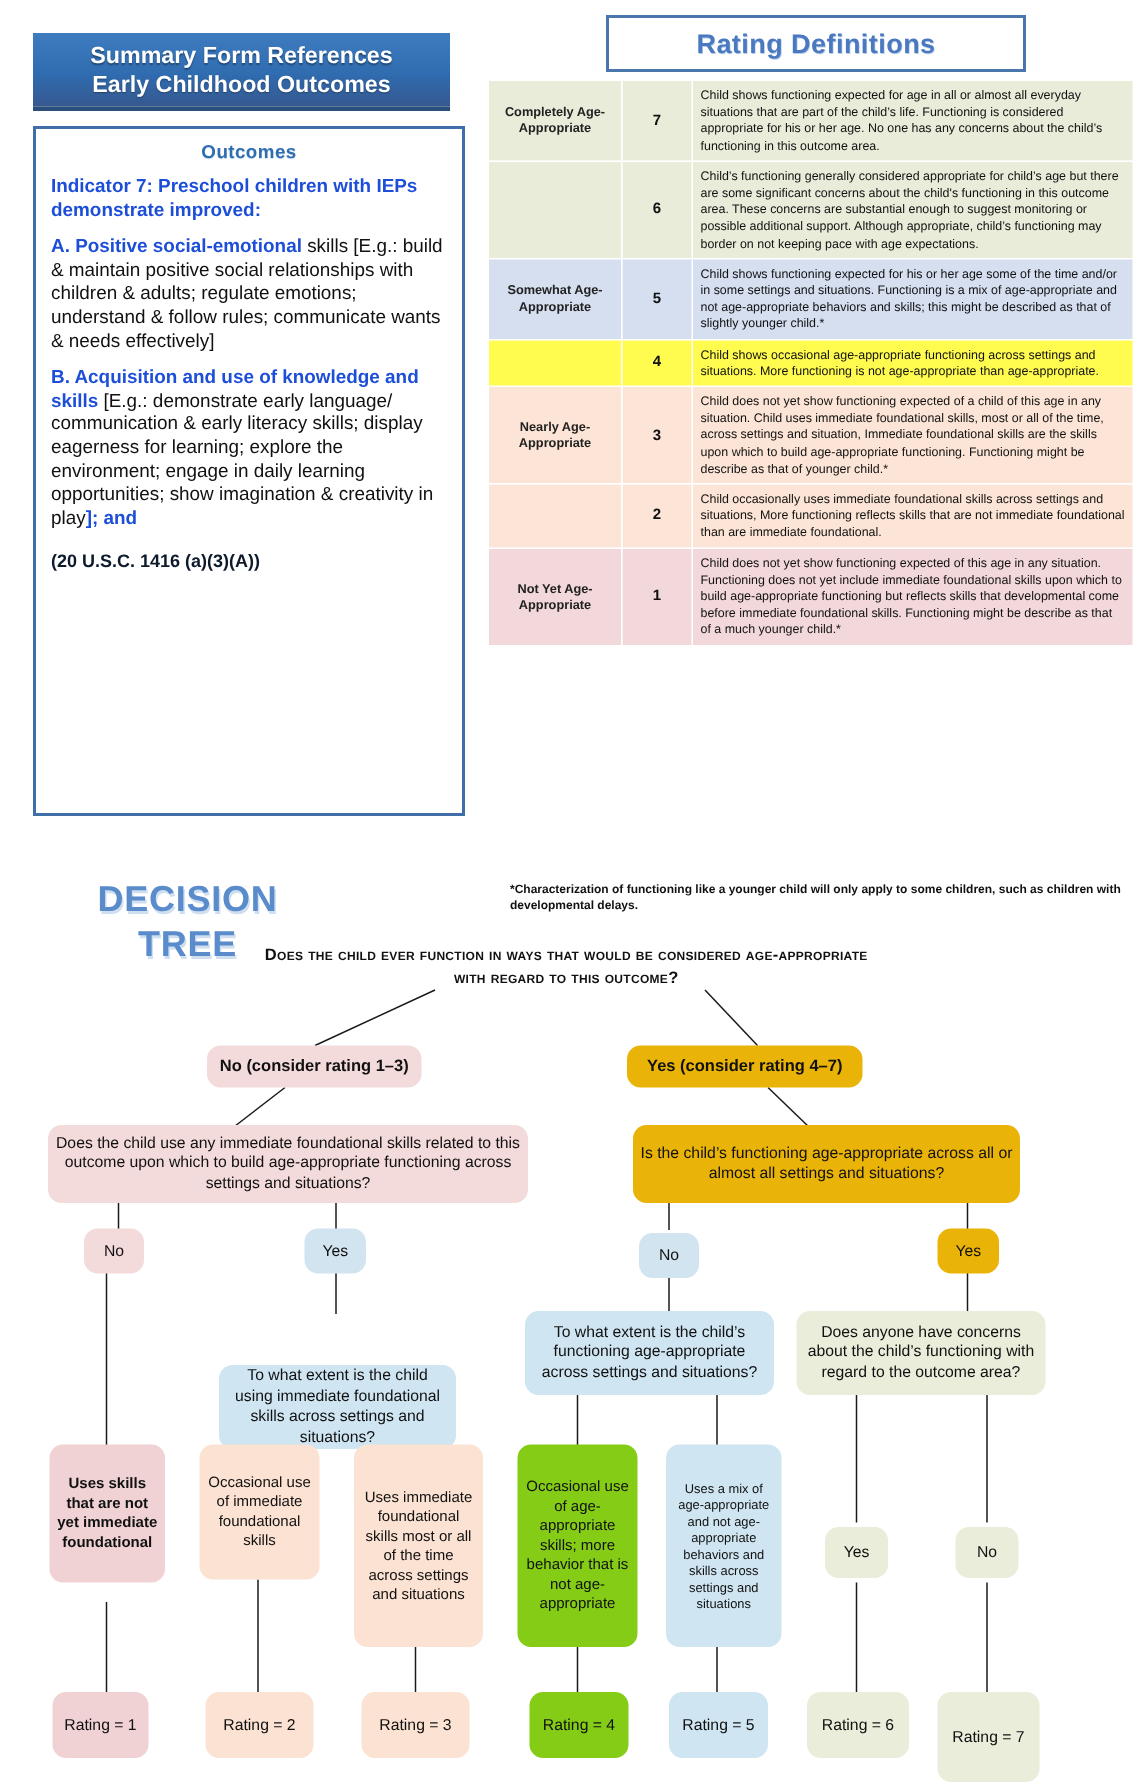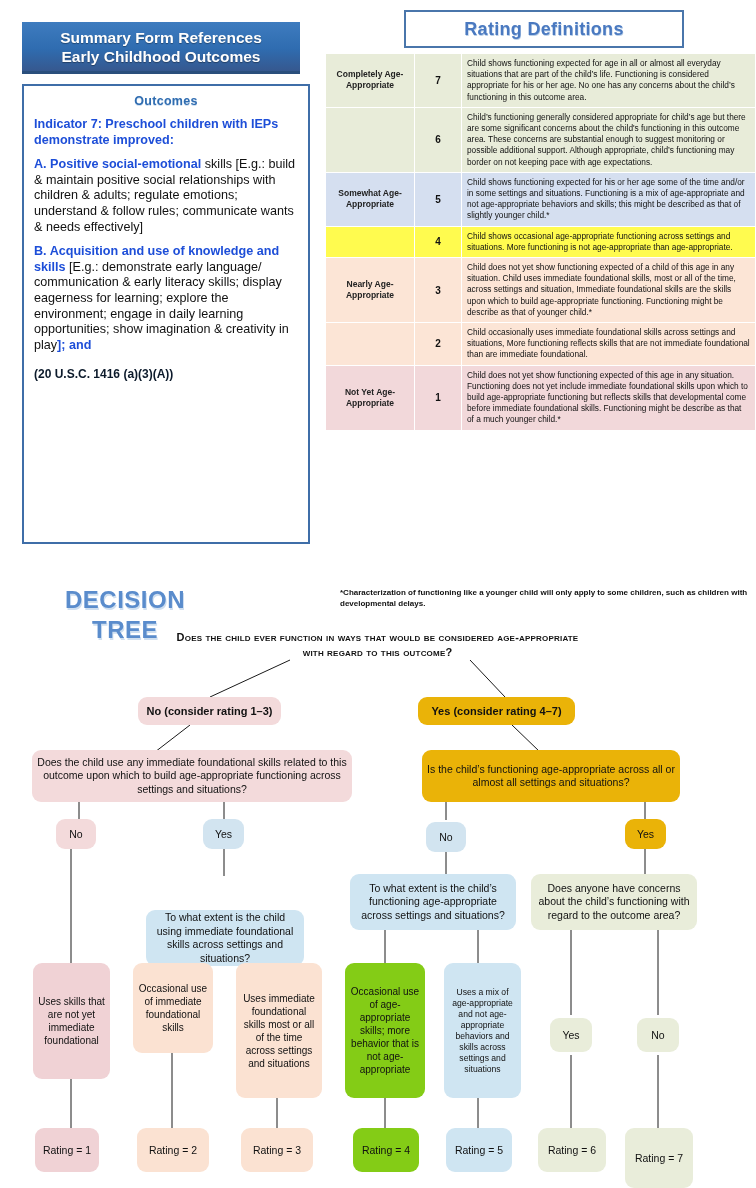--- a/index.html
+++ b/index.html
@@ -261,21 +261,21 @@
 <div class="node bluel q" style="left:146px;top:874px;width:158px;height:56px;margin-top:36px;">
   <span>To what extent is the child using immediate foundational skills across settings and situations?</span>
 </div>
 <div class="node bluel q" style="left:350px;top:874px;width:166px;height:56px;">
   <span>To what extent is the child’s functioning age-appropriate across settings and situations?</span>
 </div>
 <div class="node greenl q" style="left:531px;top:874px;width:166px;height:56px;">
   <span>Does anyone have concerns about the child’s functioning with regard to the outcome area?</span>
 </div>
 
-<div class="node pinkdeep leaf" style="left:33px;top:963px;width:77px;height:116px;">
+<div class="node pinkdeep leaf" style="left:33px;top:963px;width:77px;height:92px;font-weight:bold;">
   <span>Uses skills that are not yet immediate foundational</span>
 </div>
 <div class="node peach leaf" style="left:133px;top:963px;width:80px;height:90px;">
   <span>Occasional use of immediate foundational skills</span>
 </div>
 <div class="node peach leaf" style="left:236px;top:963px;width:86px;height:135px;">
   <span>Uses immediate foundational skills most or all of the time across settings and situations</span>
 </div>
 <div class="node yellow leaf" style="left:345px;top:963px;width:80px;height:135px;">
   <span>Occasional use of age-appropriate skills; more behavior that is not age-appropriate</span>

